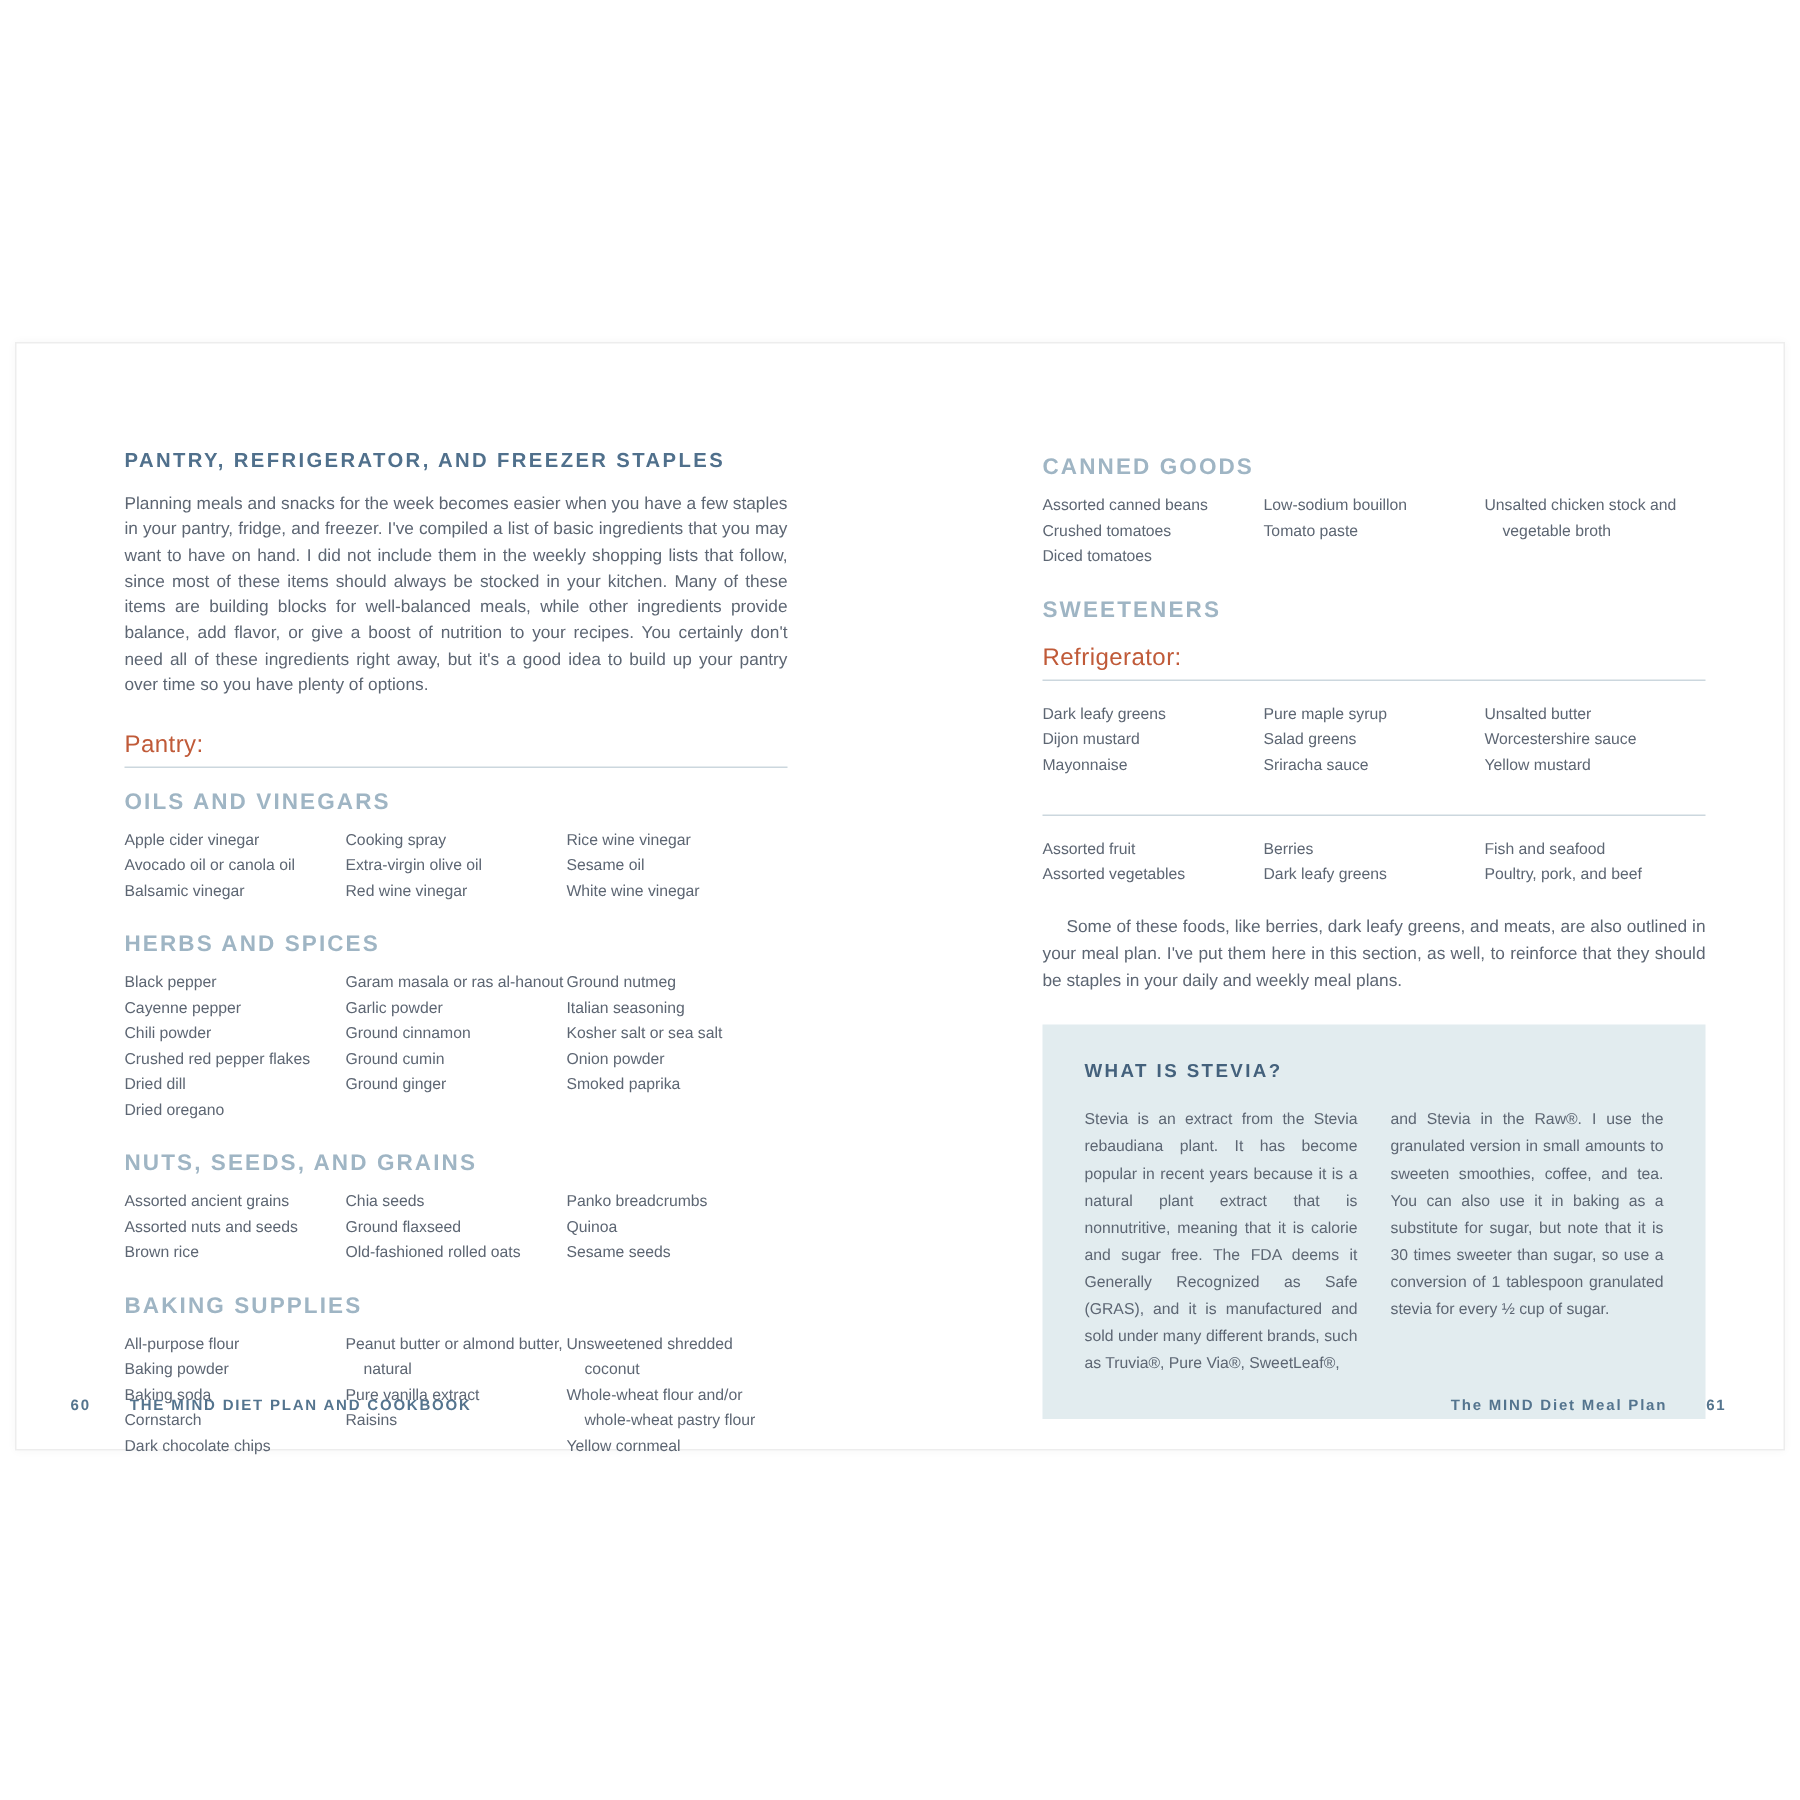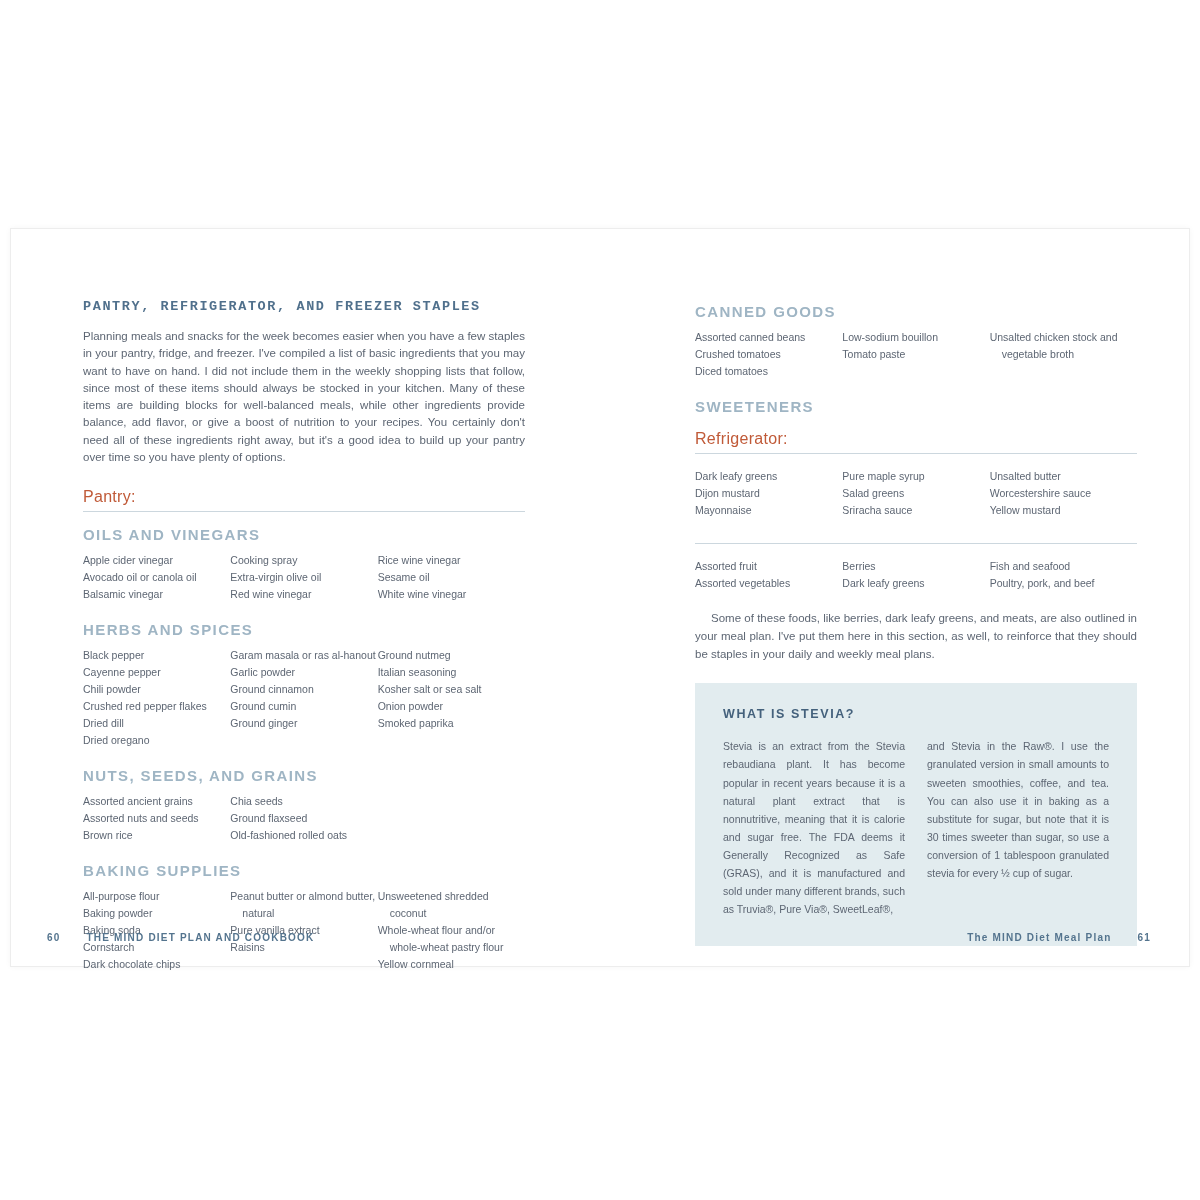--- a/index.html
+++ b/index.html
@@ -7,21 +7,20 @@
   .spread{
     position:absolute;left:10px;top:228px;width:1178px;height:737px;
     background:#ffffff;border:1px solid #ededed;box-shadow:0 0 6px rgba(0,0,0,0.04);
   }
   .page-col{position:absolute;top:70px;}
   .col-left{left:72px;width:442px;}
   .col-right{left:684px;width:442px;top:74px;}
   .page-title{
     font-size:13.5px;font-weight:700;letter-spacing:1.6px;color:#50708c;
     margin:0 0 14px 0;
-    font-family:Liberation Mono, monospace;
   }
   .intro{
     font-size:11.5px;line-height:1.5;color:#5d6673;text-align:justify;
     margin:0 0 22px 0;
   }
   .section-heading{
     font-size:16px;font-weight:400;color:#c05a38;margin:0 0 5px 0;letter-spacing:0.3px;
   }
   .rule{border:none;border-top:1px solid #ccd7de;margin:0 0 14px 0;}
   .subhead{
@@ -125,20 +124,25 @@
         <ul class="items">
             <li>Assorted ancient grains</li>
             <li>Assorted nuts and seeds</li>
             <li>Brown rice</li>
           </ul>
         <ul class="items">
             <li>Chia seeds</li>
             <li>Ground flaxseed</li>
             <li>Old-fashioned rolled oats</li>
           </ul>
+        <ul class="items">
+            <li>Panko breadcrumbs</li>
+            <li>Quinoa</li>
+            <li>Sesame seeds</li>
+          </ul>
       </div>
     </div>
 
     <div class="subsection">
       <h3 class="subhead">BAKING SUPPLIES</h3>
       <div class="cols3">
         <ul class="items">
             <li>All-purpose flour</li>
             <li>Baking powder</li>
             <li>Baking soda</li>

